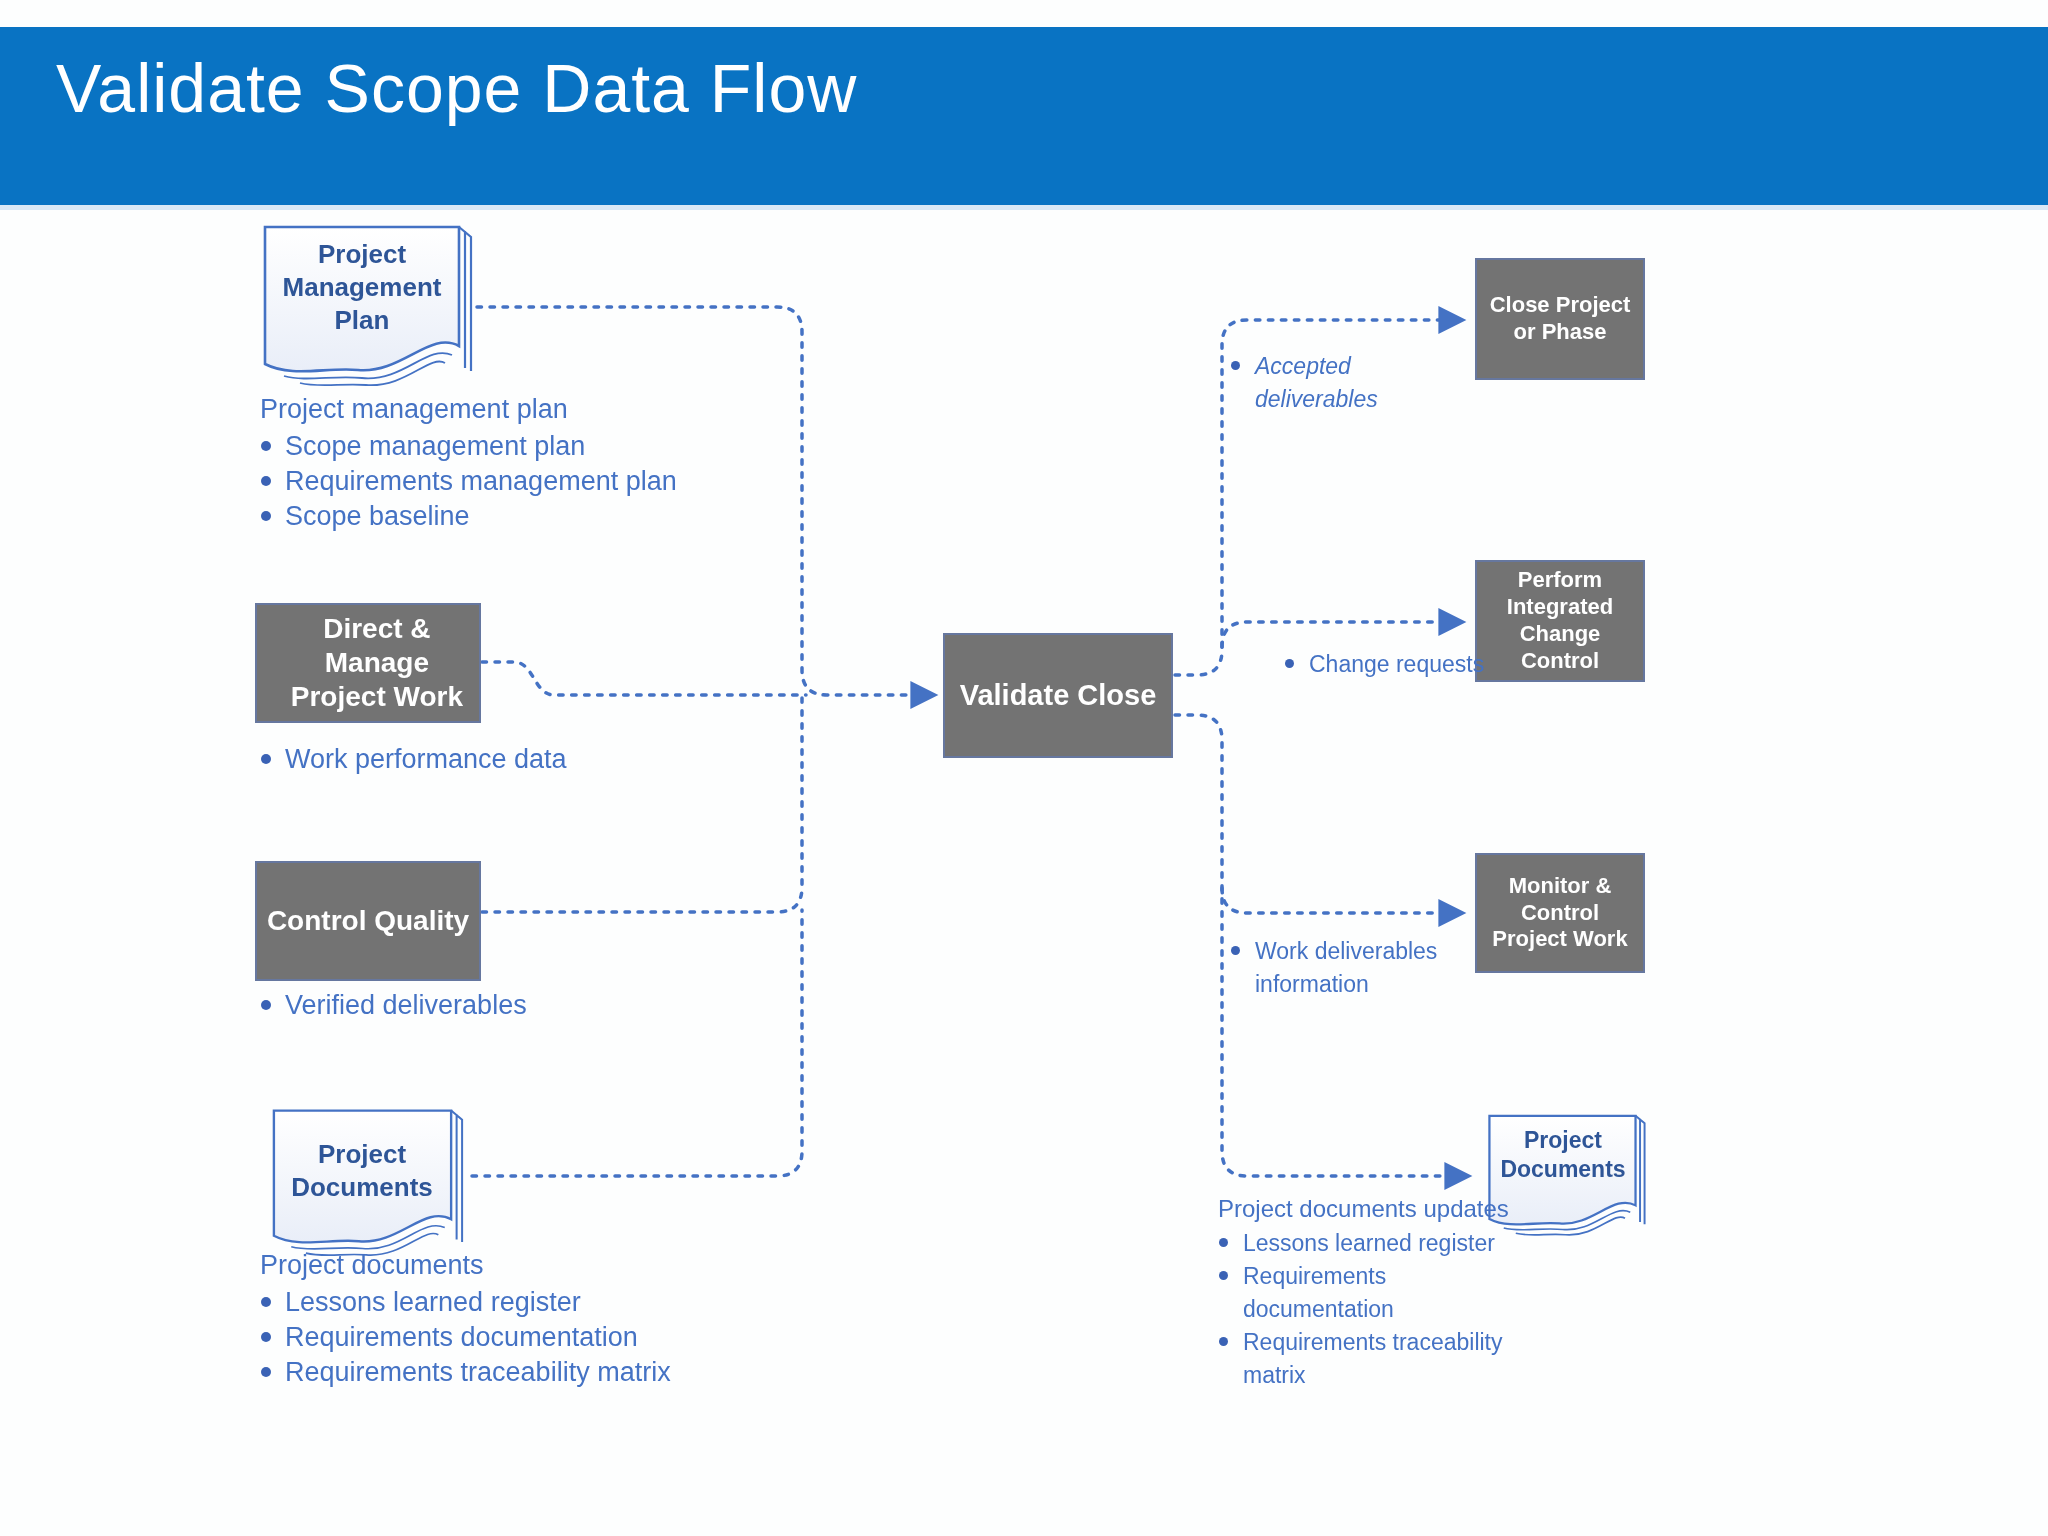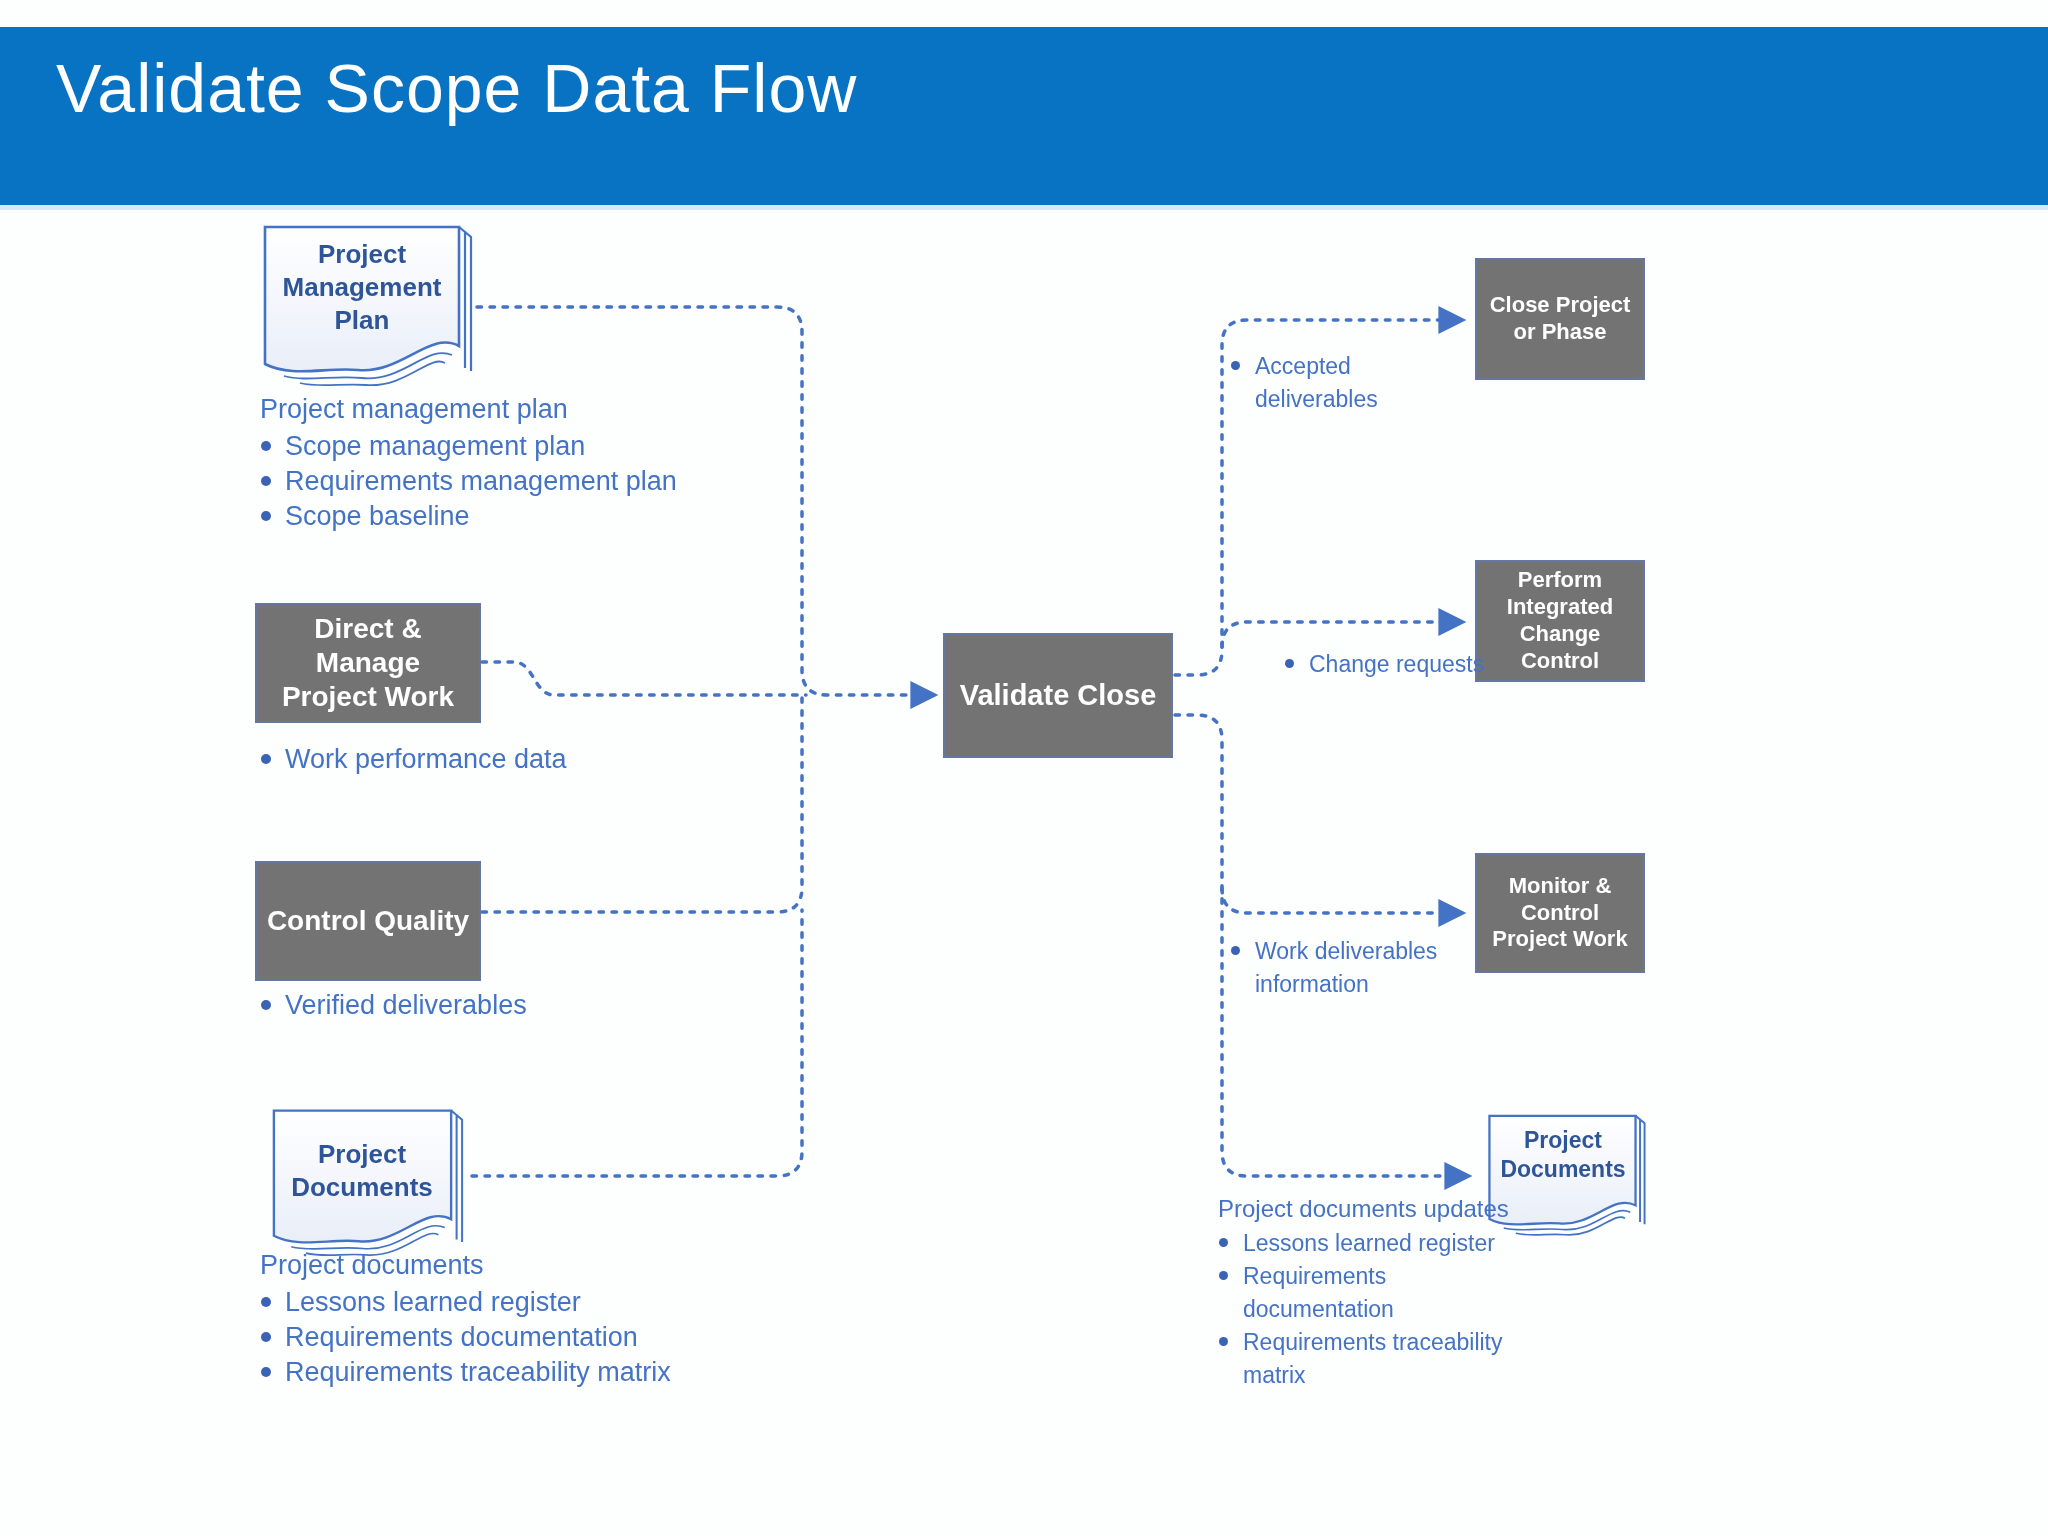--- a/index.html
+++ b/index.html
@@ -95,21 +95,21 @@
 
   <div class="flowlist lg" style="left:258px; top:392px; width:500px;">
     <p class="head">Project management plan</p>
     <ul>
       <li>Scope management plan</li>
       <li>Requirements management plan</li>
       <li>Scope baseline</li>
     </ul>
   </div>
 
-  <div class="process big" style="left:255px; top:603px; width:226px; height:120px;">
+  <div class="process big" style="left:255px; top:603px; width:226px; height:120px;justify-content:flex-end;">
     <div class="lbl">Direct &amp; Manage Project Work</div>
   </div>
   <div class="flowlist lg" style="left:258px; top:742px; width:420px;">
     <ul>
         <li>Work performance data</li>
       </ul>
   </div>
 
   <div class="process big" style="left:255px; top:853px; width:226px; height:120px;margin-top:8px;">
     <div class="lbl">Control Quality</div>
@@ -145,21 +145,21 @@
     </ul>
   </div>
 
   <div class="process big" style="left:943px; top:633px; width:230px; height:125px; font-size:29px;">
     <div class="lbl">Validate Close</div>
   </div>
 
   <div class="process small" style="left:1475px; top:258px; width:170px; height:122px;">
     <div class="lbl">Close Project or Phase</div>
   </div>
-  <div class="flowlist sm" style="left:1228px; top:350px; width:240px;">
+  <div class="flowlist sm" style="left:1228px; top:350px; width:240px;font-style:italic;">
     <ul>
         <li>Accepted deliverables</li>
       </ul>
   </div>
 
   <div class="process small" style="left:1475px; top:560px; width:170px; height:122px;">
     <div class="lbl">Perform Integrated Change Control</div>
   </div>
   <div class="flowlist sm" style="left:1282px; top:648px; width:220px;">
     <ul>

